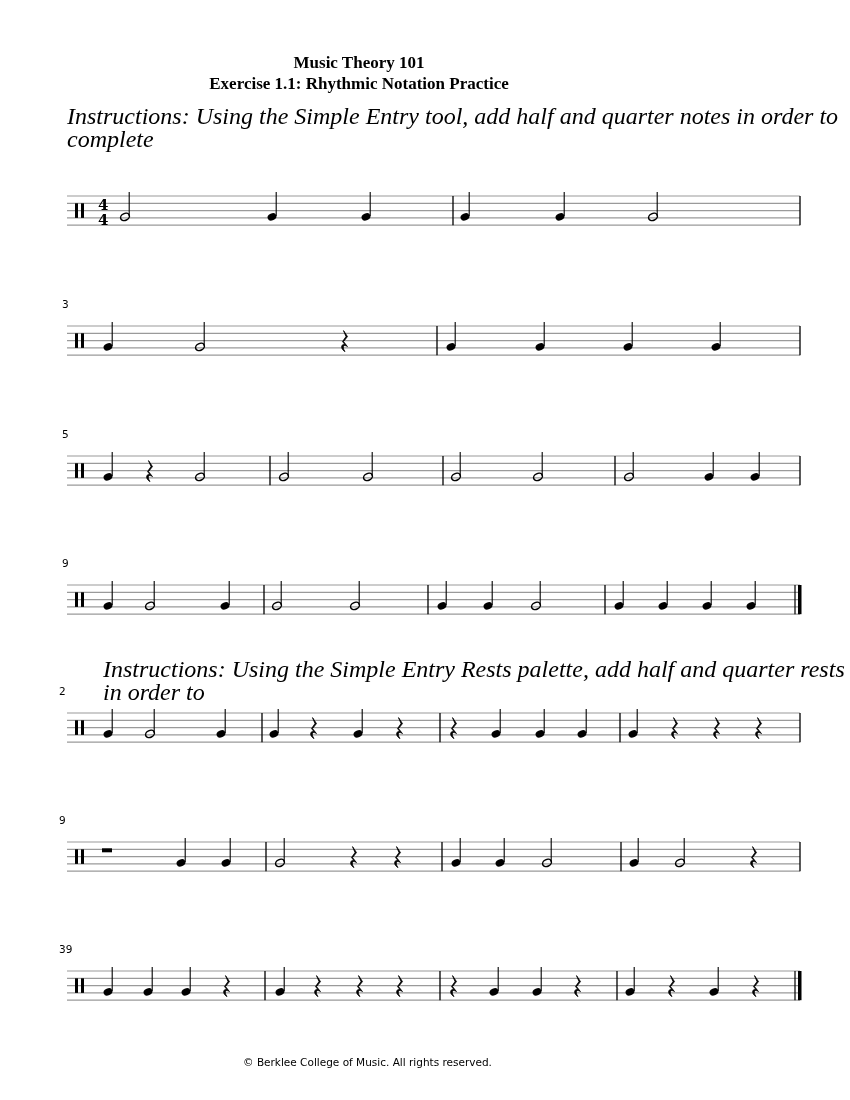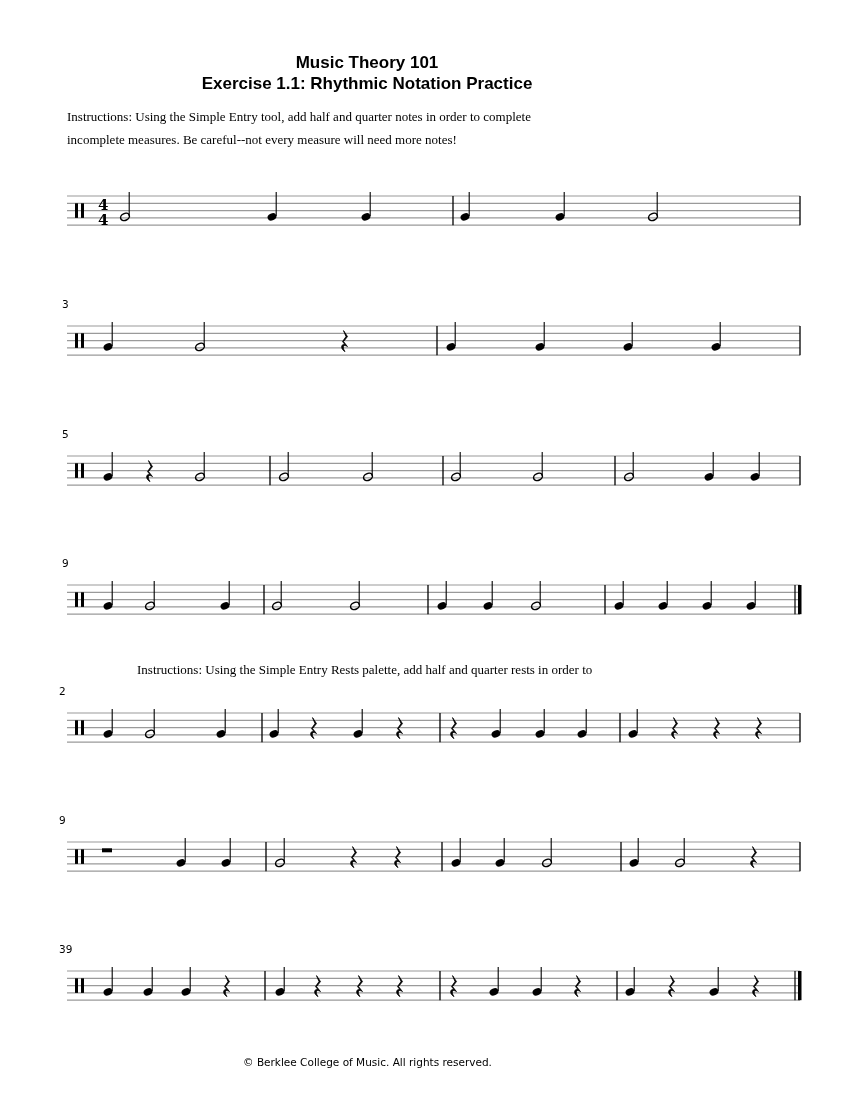--- a/index.html
+++ b/index.html
@@ -1,34 +1,33 @@
 <!DOCTYPE html>
 <html><head>
 <meta charset="utf-8">
 <style>
   html, body { margin: 0; padding: 0; background: #ffffff; }
   body { width: 850px; height: 1100px; position: relative; overflow: hidden; font-family: "Liberation Serif", serif; color: #000; }
-  .title { position: absolute; left: 8px; width: 718px; text-align: center; font-family: Liberation Sans, sans-serif; font-weight: bold; font-size: 17px; line-height: 21px; }
-  .instr { position: absolute; font-family: "Liberation Serif", serif; font-size: 13px; line-height: 23px; }
+  .title { position: absolute; left: 0; width: 718px; text-align: center; font-family: Liberation Serif, serif; font-weight: bold; font-size: 17px; line-height: 21px; }
+  .instr { position: absolute; font-family: "Liberation Serif", serif; font-size: 24px; line-height: 23px; font-style: italic; }
   .footer { position: absolute; left: 0; width: 735px; top: 1056px; text-align: center; font-family: "DejaVu Sans", sans-serif; font-size: 10.5px; }
   .measure-num { position: absolute; font-family: "DejaVu Sans", sans-serif; font-size: 10.5px; }
   svg.staff { position: absolute; left: 0; top: 0; overflow: visible; }
 </style>
 </head>
 <body>
 
 <div class="title" style="top:52px;">Music Theory 101</div>
 <div class="title" style="top:73px;">Exercise 1.1: Rhythmic Notation Practice</div>
 
 <div class="instr" style="left:67px; top:105px;">
   <div>Instructions: Using the Simple Entry tool, add half and quarter notes in order to complete</div>
-  <div>incomplete measures. Be careful--not every measure will need more notes!</div>
 </div>
 
-<div class="instr" style="left:103px; top:658px;margin-left:34px;">
+<div class="instr" style="left:103px; top:658px;">
   <div>Instructions: Using the Simple Entry Rests palette, add half and quarter rests in order to</div>
 </div>
 
 <div id="score">
     <svg class="staff" width="850" height="1100" style="position:absolute;left:0;top:0;">
       <line x1="67" x2="800" y1="196" y2="196" stroke="#9a9a9a" stroke-width="1.2"></line>
       <line x1="67" x2="800" y1="203.3" y2="203.3" stroke="#9a9a9a" stroke-width="1.2"></line>
       <line x1="67" x2="800" y1="210.6" y2="210.6" stroke="#9a9a9a" stroke-width="1.2"></line>
       <line x1="67" x2="800" y1="217.9" y2="217.9" stroke="#9a9a9a" stroke-width="1.2"></line>
       <line x1="67" x2="800" y1="225.2" y2="225.2" stroke="#9a9a9a" stroke-width="1.2"></line>

